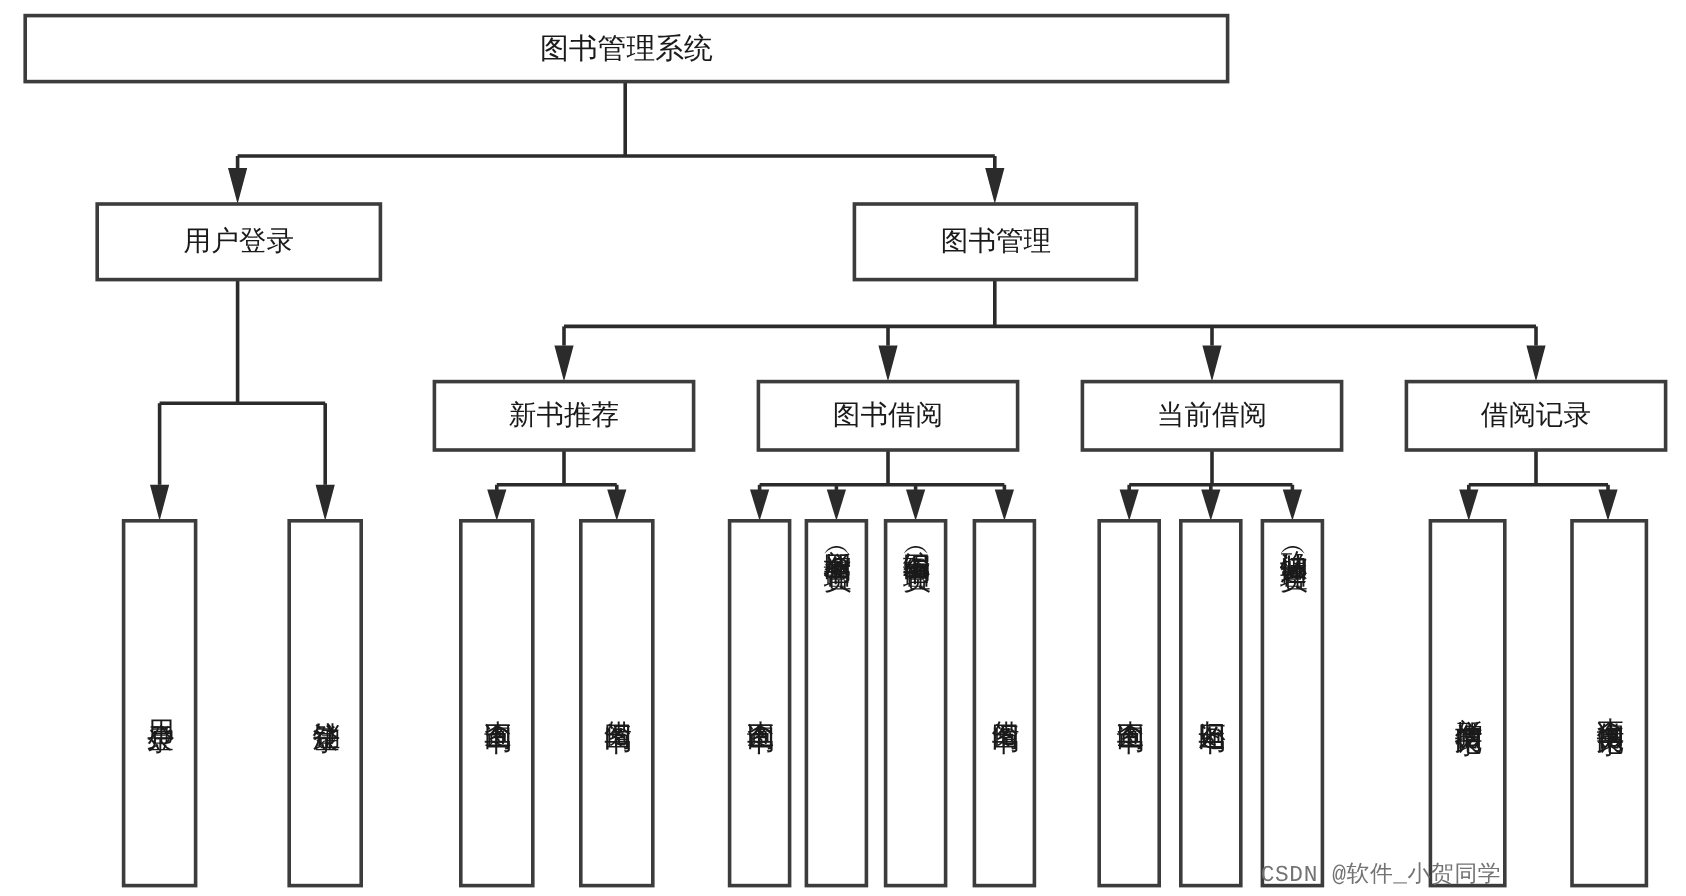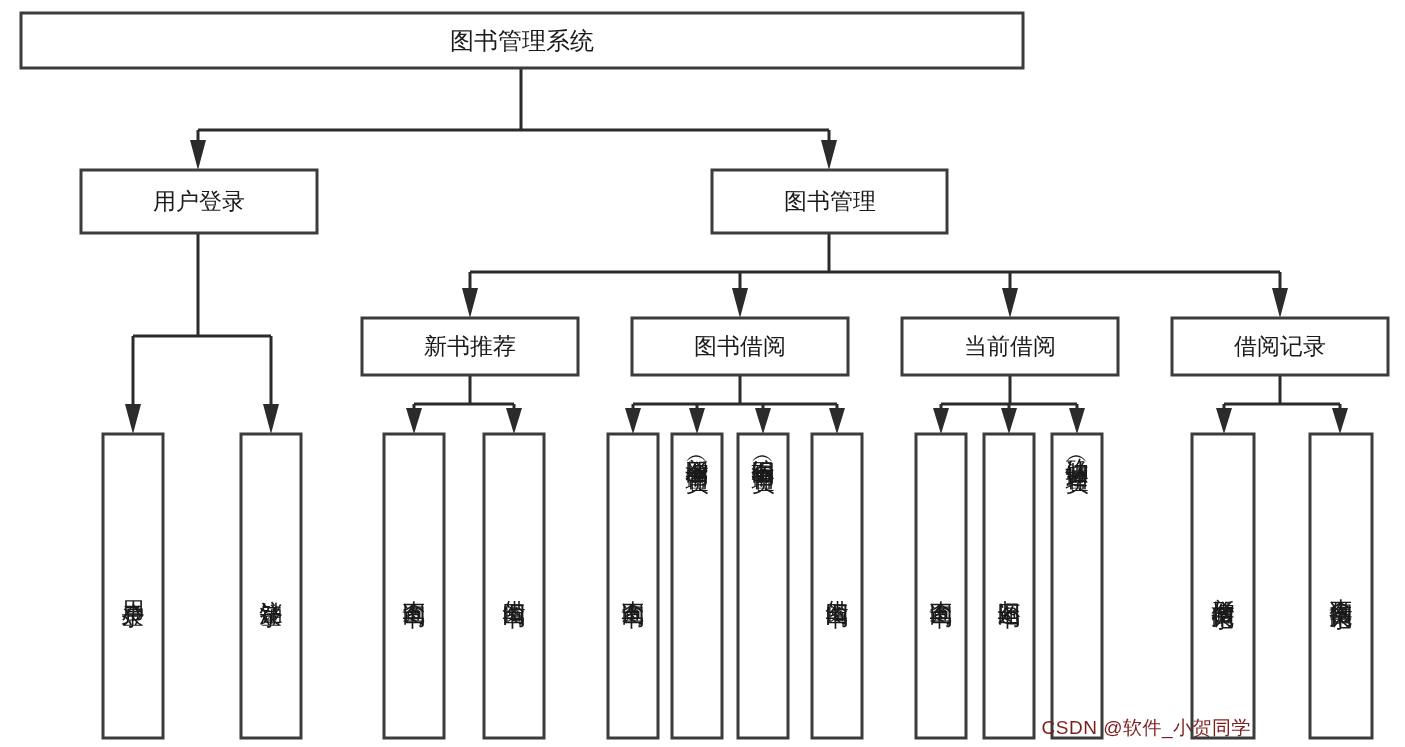--- a/index.html
+++ b/index.html
@@ -68,23 +68,23 @@
     line-height: 1.18;
     color: #1a1a1a;
     letter-spacing: 2px;
     white-space: nowrap;
     text-align: center;
   }
   .watermark {
     position: absolute;
     right: 12px;
     bottom: 6px;
-    font-family: Liberation Sans, sans-serif;
+    font-family: Liberation Mono, monospace;
     font-size: 19px;
-    color: #7f1d1d;
+    color: #737373;
     white-space: nowrap;
     letter-spacing: 0.5px;
   }
 </style>
 </head>
 <body>
 
 <div id="diagram-root">
 
   <svg class="diagram-canvas" viewBox="0 0 1405 747" xmlns="http://www.w3.org/2000/svg">

